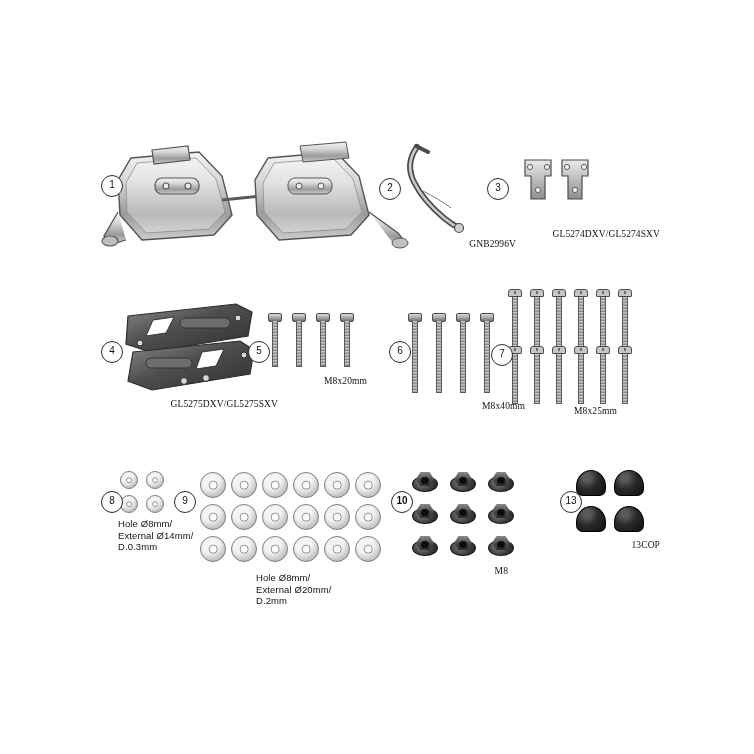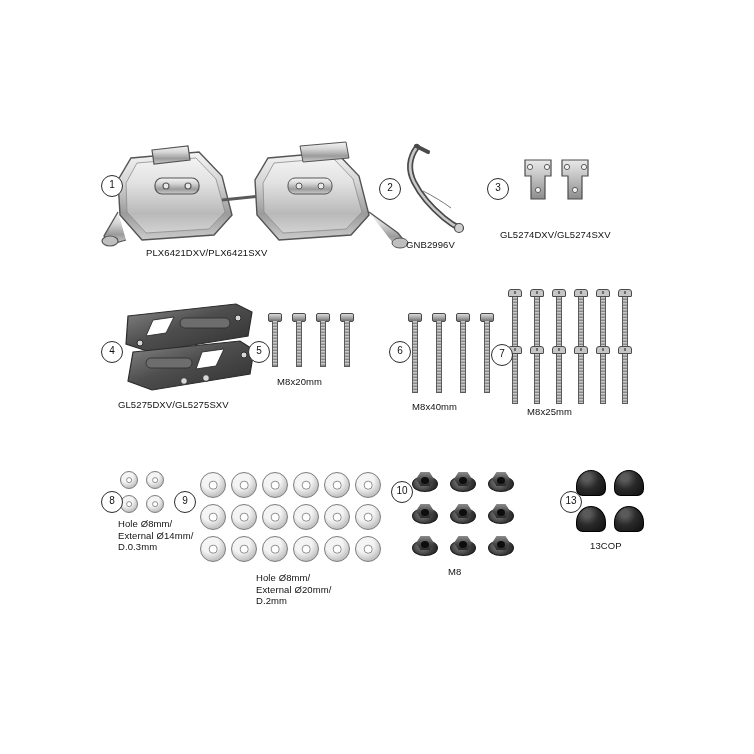--- a/index.html
+++ b/index.html
@@ -41,21 +41,21 @@
   
   .cap {
     position: absolute;
     font-size: 9.5px;
     line-height: 11.5px;
     color: #111111;
     letter-spacing: 0.1px;
     white-space: pre-line;
     font-family: "Liberation Sans", sans-serif;
   }
-  .cap.center { text-align: left; }
+  .cap.center { text-align: right; font-family: Liberation Serif, serif; }
 
   
   .bolt { position: absolute; }
   .bolt .head {
     position: absolute;
     left: 0; top: 0;
     width: 14px; height: 9px;
     background: linear-gradient(180deg,#d9d9d9 0%,#a9a9a9 50%,#707070 100%);
     border: 1px solid #4a4a4a;
     border-radius: 2px;
@@ -413,29 +413,28 @@
 
   <div class="bubble" style="left:101px; top:175px;">1</div>
   <div class="bubble" style="left:379px; top:178px;">2</div>
   <div class="bubble" style="left:487px; top:178px;">3</div>
   <div class="bubble" style="left:101px; top:341px;">4</div>
   <div class="bubble" style="left:248px; top:341px;">5</div>
   <div class="bubble" style="left:389px; top:341px;">6</div>
   <div class="bubble" style="left:491px; top:344px;">7</div>
   <div class="bubble" style="left:101px; top:491px;">8</div>
   <div class="bubble" style="left:174px; top:491px;">9</div>
-  <div class="bubble" style="left:391px; top:481px;">10</div>
+  <div class="bubble" style="left:391px; top:491px;font-weight:bold;">10</div>
   <div class="bubble" style="left:560px; top:491px;">13</div>
 
-  <div class="cap center" style="left:146px; top:247px; width:200px;">PLX6421DXV/PLX6421SXV</div>
   <div class="cap center" style="left:406px; top:239px; width:110px;">GNB2996V</div>
   <div class="cap center" style="left:500px; top:229px; width:160px;">GL5274DXV/GL5274SXV</div>
   <div class="cap center" style="left:118px; top:399px; width:160px;">GL5275DXV/GL5275SXV</div>
   <div class="cap center" style="left:277px; top:376px; width:90px;">M8x20mm</div>
-  <div class="cap center" style="left:412px; top:401px; width:90px;">M8x40mm</div>
+  <div class="cap center" style="left:435px; top:401px; width:90px;">M8x40mm</div>
   <div class="cap center" style="left:527px; top:406px; width:90px;">M8x25mm</div>
   <div class="cap" style="left:118px; top:518px; width:115px;">Hole Ø8mm/
 External Ø14mm/
 D.0.3mm</div>
   <div class="cap" style="left:256px; top:572px; width:115px;">Hole Ø8mm/
 External Ø20mm/
 D.2mm</div>
   <div class="cap center" style="left:448px; top:566px; width:60px;">M8</div>
   <div class="cap center" style="left:590px; top:540px; width:70px;">13COP</div>
 

